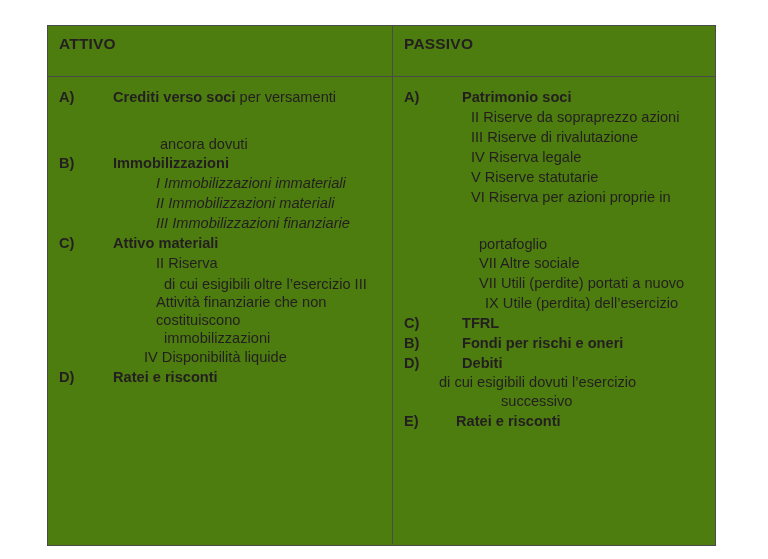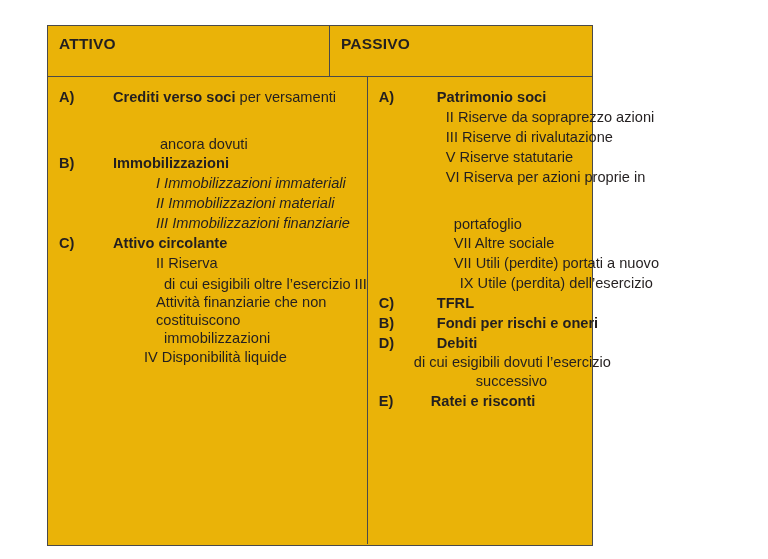--- a/index.html
+++ b/index.html
@@ -22,25 +22,25 @@
     width: 768px;
     height: 559px;
     background: #ffffff;
   }
 
   
   .bs-table {
     position: absolute;
     left: 47px;
     top: 25px;
-    width: 546px;
+    width: 669px;
     height: 521px;
     box-sizing: border-box;
     border: 1.4px solid #4a4a4a;
-    background: #eab308;
+    background: #4d7c0f;
   }
 
   .bs-row {
     display: flex;
     box-sizing: border-box;
   }
   .bs-row.head {
     height: 51px;
     border-bottom: 1.4px solid #4a4a4a;
   }
@@ -175,54 +175,58 @@
             <span class="marker">B)</span><span class="lbl-bold">Immobilizzazioni</span>
           </div>
 
           <div class="entry roman it">I Immobilizzazioni immateriali</div>
 
           <div class="entry roman it">II Immobilizzazioni materiali</div>
 
           <div class="entry roman it">III Immobilizzazioni finanziarie</div>
 
           <div class="entry lettered">
-            <span class="marker">C)</span><span class="lbl-bold">Attivo circolante</span>
+            <span class="marker">C)</span><span class="lbl-bold">Attivo materiali</span>
           </div>
 
 
           <div class="entry roman">II Riserva</div>
 
           <div class="spacer-sm"></div>
 
           <div class="entry note n3">di cui esigibili oltre l’esercizio III</div>
 
           <div class="entry note n2">Attività finanziarie che non</div>
 
           <div class="entry note n2">costituiscono</div>
 
           <div class="entry note n3">immobilizzazioni</div>
 
           <div class="entry roman tight">IV Disponibilità liquide</div>
 
+          <div class="entry lettered">
+            <span class="marker">D)</span><span class="lbl-bold">Ratei e risconti</span>
+          </div>
 
         </div>
       </div>
 
       <div class="bs-cell right">
         <div class="entries">
 
           <div class="entry lettered">
             <span class="marker">A)</span><span class="lbl-bold">Patrimonio soci</span>
           </div>
 
 
           <div class="entry roman">II Riserve da sopraprezzo azioni</div>
 
           <div class="entry roman">III Riserve di rivalutazione</div>
 
+          <div class="entry roman">IV Riserva legale</div>
 
           <div class="entry roman">V Riserve statutarie</div>
 
           <div class="entry roman">VI Riserva per azioni proprie in</div>
 
           <div class="entry cont">portafoglio</div>
 
           <div class="entry roman ind1">VII Altre sociale</div>
 
           <div class="entry roman ind1">VII Utili (perdite) portati a nuovo</div>

